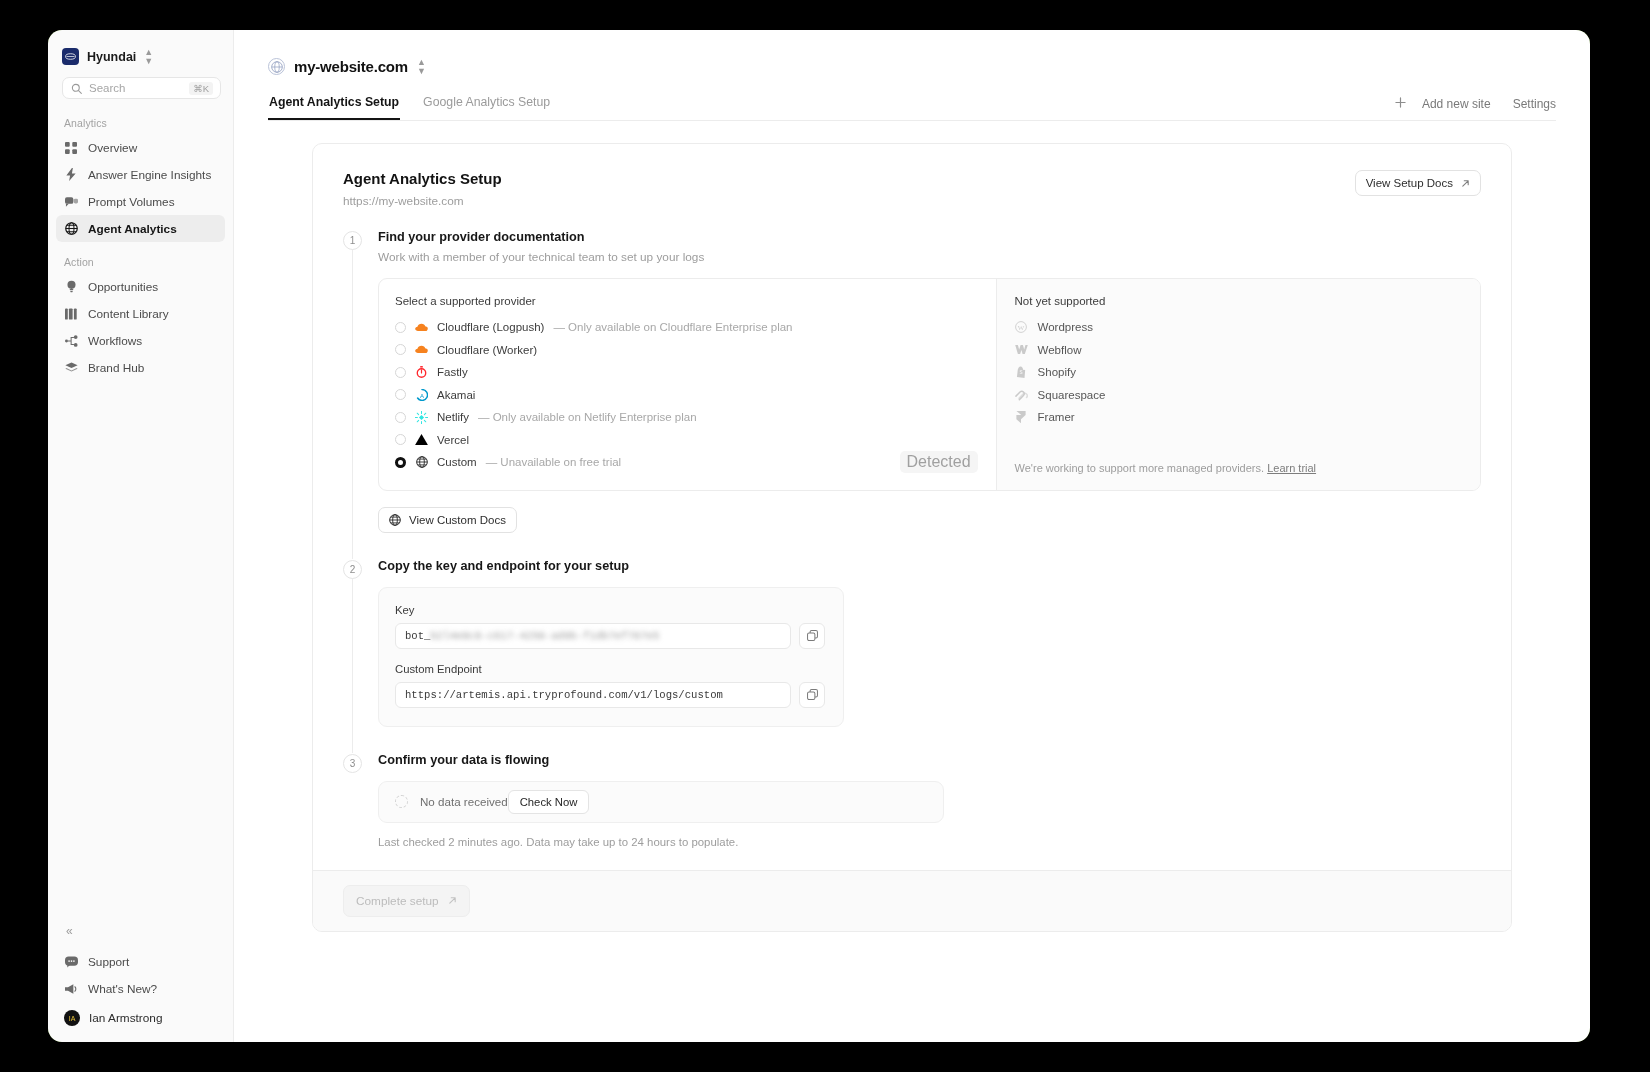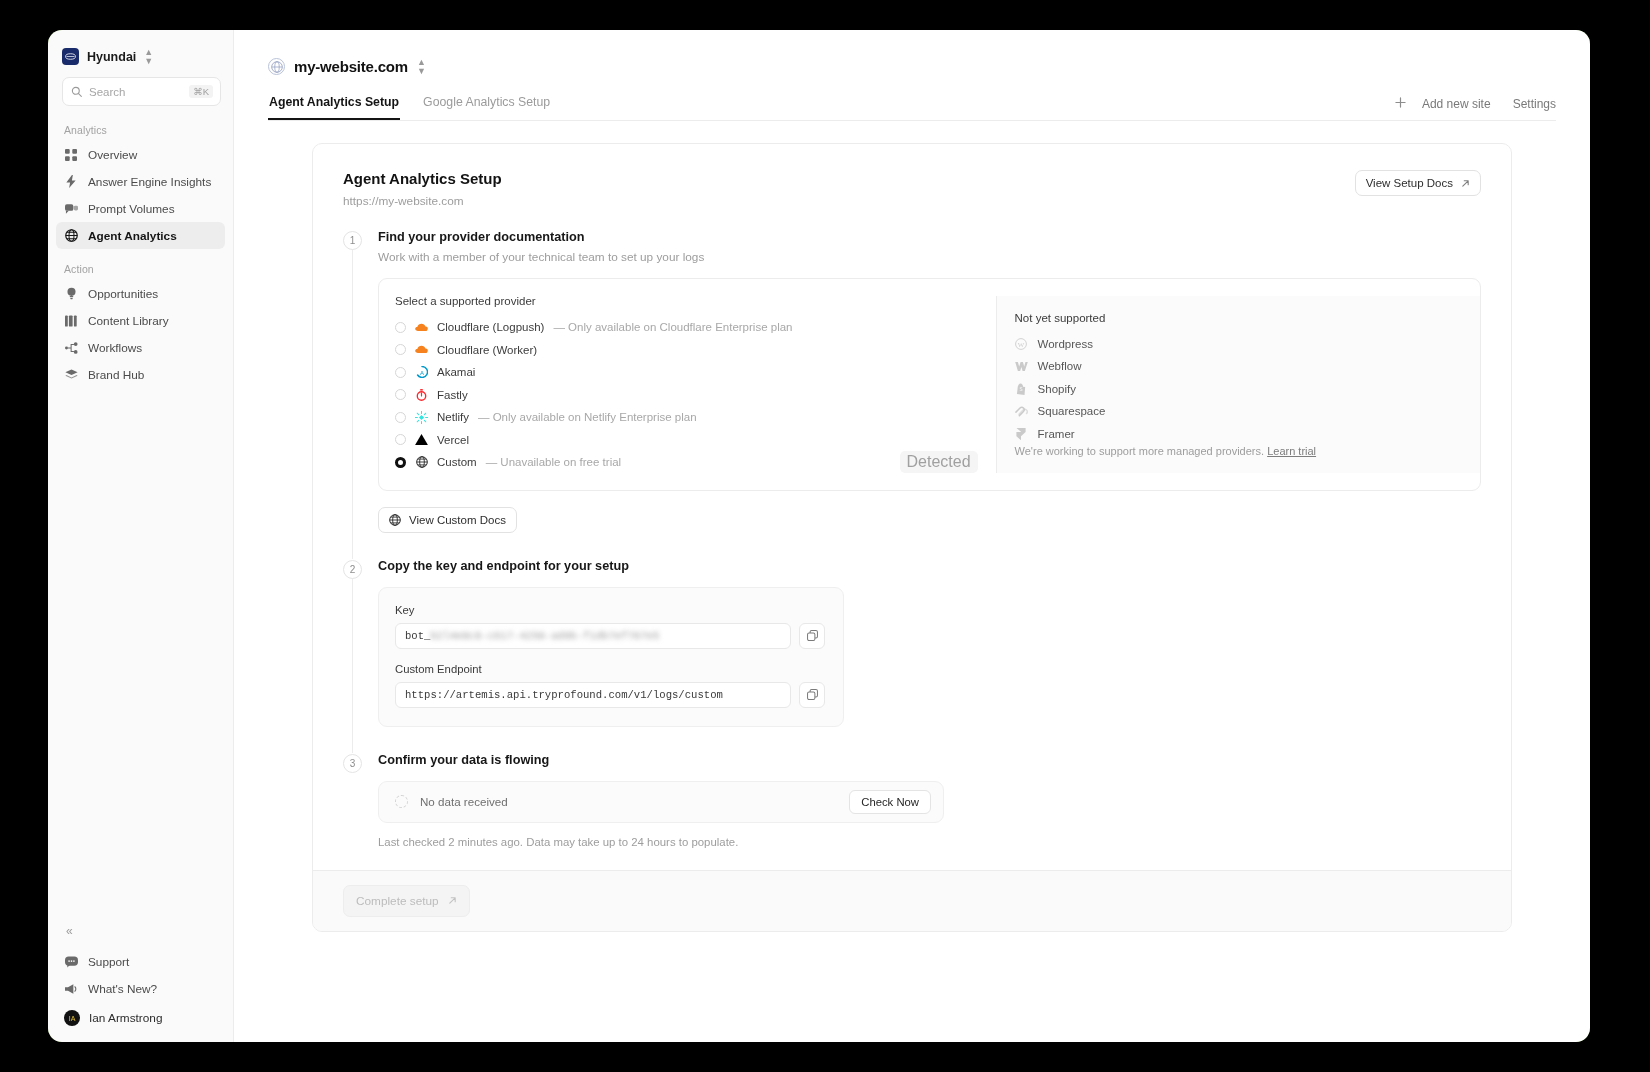--- a/index.html
+++ b/index.html
@@ -44,21 +44,21 @@
     color: #fff; font-size: 7px; letter-spacing: -.5px;
     flex: 0 0 auto;
   }
   .org-name { font-size: 12.5px; color: #1b1b1b; font-weight: 600; }
   .stepper-icon {
     color: #9a9a9a; font-size: 9px; line-height: 8px;
     display: flex; flex-direction: column; align-items: center;
   }
   .search-box {
     margin: 2px 12px 12px 14px;
-    height: 29px;
+    height: 22px;
     background: #fff;
     border: 1px solid #e6e6e6;
     border-radius: 7px;
     display: flex; align-items: center;
     padding: 0 7px 0 8px;
     gap: 7px;
   }
   .search-box .ph { flex: 1; font-size: 11.5px; color: #a6a6a6; }
   .kbd {
     font-size: 9.5px; color: #a0a0a0;
@@ -155,21 +155,21 @@
     position: absolute; left: 9px; top: 19px; bottom: 0;
     width: 1px; background: #ececec;
   }
   .step-body { flex: 1; padding-bottom: 26px; min-width: 0; }
   .step-title { font-size: 12.7px; color: #171717; font-weight: 600; }
   .step-desc { font-size: 11.8px; color: #9d9d9d; margin-top: 6px; }
 
   .provider-panel {
     margin-top: 14px;
     border: 1px solid #ececec; border-radius: 9px;
-    display: flex; overflow: hidden; align-items: center;
+    display: flex; overflow: hidden;
   }
   .provider-left { flex: 1 1 56%; padding: 16px 18px 16px 16px; }
   .provider-right {
     flex: 1 1 44%;
     background: #fbfbfb;
     border-left: 1px solid #ececec;
     padding: 16px 18px;
     display: flex; flex-direction: column;
   }
   .panel-label { font-size: 11.5px; color: #3b3b3b; margin-bottom: 9px; }
@@ -224,21 +224,21 @@
     display: flex; align-items: center; justify-content: center;
     color: #7a7a7a; cursor: pointer;
   }
   .kv-gap { height: 14px; }
 
   .status-panel {
     margin-top: 14px;
     border: 1px solid #efefef; border-radius: 9px; background: #fbfbfb;
     width: 566px; max-width: 100%;
     height: 42px;
-    display: flex; align-items: center; justify-content: space-between;
+    display: flex; align-items: center; justify-content: flex-start;
     padding: 0 12px 0 16px;
   }
   .status-left { display: flex; align-items: center; gap: 12px; font-size: 11.6px; color: #6f6f6f; }
   .spinner {
     width: 13px; height: 13px; border-radius: 50%;
     border: 1.6px dashed #d2d2d2;
   }
   .check-btn {
     border: 1px solid #e4e4e4; border-radius: 6px; background: #fff;
     font-size: 11.3px; color: #262626; padding: 5px 11px; cursor: pointer;
@@ -501,39 +501,39 @@
                             </svg>
                       </span>
                       <span class="prov-name">Cloudflare (Worker)</span>
                       <span class="prov-note"></span>
                     </div>
 
 
                     <div class="prov-row">
                       <span class="radio"></span>
                       <span class="prov-logo">
-                        <svg width="12" height="12" viewBox="0 0 12 12">
-                              <path d="M6 .6A5.4 5.4 0 1 1 1.6 9" fill="none" stroke="#0099cc" stroke-width="1.5" stroke-linecap="round"></path>
-                              <text x="6" y="9.4" font-size="6" fill="#0099cc" text-anchor="middle" font-family="sans-serif">A</text>
-                            </svg>
-                      </span>
-                      <span class="prov-name">Akamai</span>
-                      <span class="prov-note"></span>
-                    </div>
-
-                    <div class="prov-row">
-                      <span class="radio"></span>
-                      <span class="prov-logo">
                         <svg width="11" height="12" viewBox="0 0 12 13">
                               <circle cx="6" cy="7.6" r="4.6" fill="none" stroke="#ff282d" stroke-width="1.5"></circle>
                               <rect x="4.6" y="0" width="2.8" height="1.7" fill="#ff282d"></rect>
                               <path d="M6 4.2v3.4" stroke="#ff282d" stroke-width="1.3" stroke-linecap="round"></path>
                             </svg>
                       </span>
                       <span class="prov-name">Fastly</span>
+                      <span class="prov-note"></span>
+                    </div>
+
+                    <div class="prov-row">
+                      <span class="radio"></span>
+                      <span class="prov-logo">
+                        <svg width="12" height="12" viewBox="0 0 12 12">
+                              <path d="M6 .6A5.4 5.4 0 1 1 1.6 9" fill="none" stroke="#0099cc" stroke-width="1.5" stroke-linecap="round"></path>
+                              <text x="6" y="9.4" font-size="6" fill="#0099cc" text-anchor="middle" font-family="sans-serif">A</text>
+                            </svg>
+                      </span>
+                      <span class="prov-name">Akamai</span>
                       <span class="prov-note"></span>
                     </div>
 
                     <div class="prov-row">
                       <span class="radio"></span>
                       <span class="prov-logo">
                         <svg width="13" height="13" viewBox="0 0 14 14">
                               <path d="M7 4.2L9.8 7 7 9.8 4.2 7z" fill="#32e6e2"></path>
                               <path d="M7 .4v2.2M7 11.4v2.2M.4 7h2.2M11.4 7h2.2M2.4 2.4l1.5 1.5M10.1 10.1l1.5 1.5M11.6 2.4l-1.5 1.5M3.9 10.1l-1.5 1.5" stroke="#32e6e2" stroke-width="1.1" stroke-linecap="round"></path>
                             </svg>

